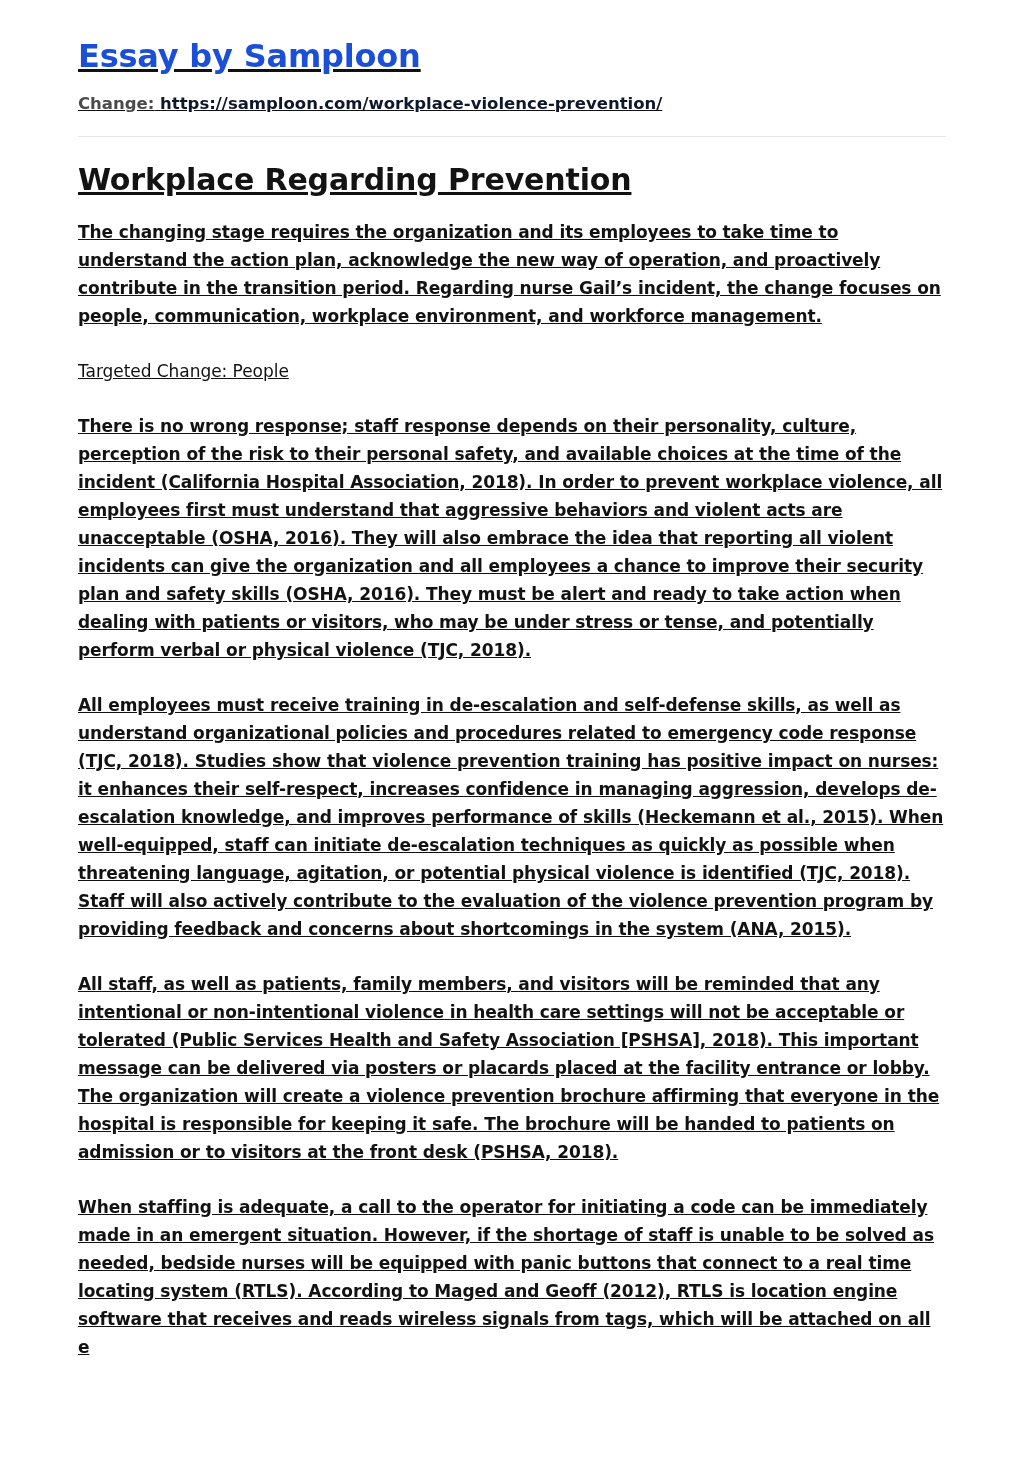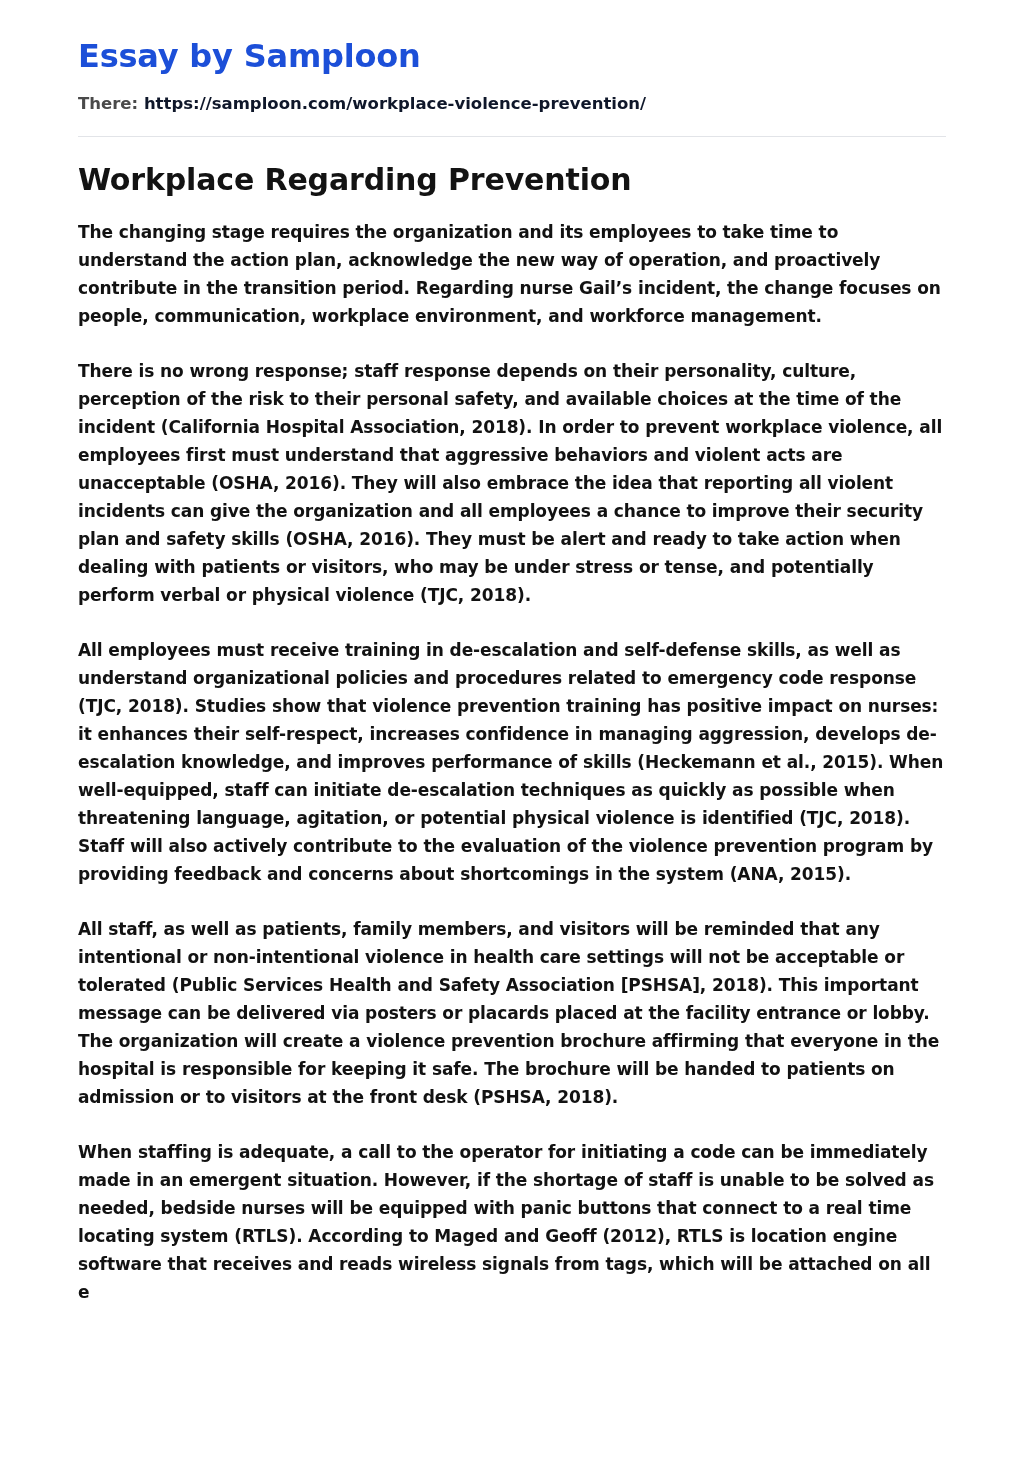--- a/index.html
+++ b/index.html
@@ -14,20 +14,21 @@
     font-family: "DejaVu Sans", "Liberation Sans", sans-serif;
     color: #111111;
     -webkit-font-smoothing: antialiased;
   }
   .page {
     width: 1024px;
     height: 1247px;
     position: relative;
     box-sizing: border-box;
     padding: 0 78px;
+    text-decoration: underline;
   }
   .brand {
     font-size: 32px;
     font-weight: 700;
     color: #1c4fd8;
     letter-spacing: -0.2px;
     padding-top: 38px;
     line-height: 1.18;
   }
   .source-line {
@@ -87,32 +88,33 @@
   }
 </style>
 </head>
 <body>
 
 <div class="page">
 
   <div class="brand">Essay by Samploon</div>
 
   <div class="source-line">
-    <span class="source-label">There:</span>
+    <span class="source-label">Change:</span>
     <span class="source-url">https://samploon.com/workplace-violence-prevention/</span>
   </div>
 
   <div class="divider"></div>
 
   <h1 class="doc-title">Workplace Regarding Prevention</h1>
 
   <div class="body-block">
 
     <p class="para">The changing stage requires the organization and its employees to take time to understand the action plan, acknowledge the new way of operation, and proactively contribute in the transition period. Regarding nurse Gail’s incident, the change focuses on people, communication, workplace environment, and workforce management.</p>
 
+    <p class="section-heading">Targeted Change: People</p>
 
     <p class="para">There is no wrong response; staff response depends on their personality, culture, perception of the risk to their personal safety, and available choices at the time of the incident (California Hospital Association, 2018). In order to prevent workplace violence, all employees first must understand that aggressive behaviors and violent acts are unacceptable (OSHA, 2016). They will also embrace the idea that reporting all violent incidents can give the organization and all employees a chance to improve their security plan and safety skills (OSHA, 2016). They must be alert and ready to take action when dealing with patients or visitors, who may be under stress or tense, and potentially perform verbal or physical violence (TJC, 2018).</p>
 
     <p class="para">All employees must receive training in de-escalation and self-defense skills, as well as understand organizational policies and procedures related to emergency code response (TJC, 2018). Studies show that violence prevention training has positive impact on nurses: it enhances their self-respect, increases confidence in managing aggression, develops de-escalation knowledge, and improves performance of skills (Heckemann et al., 2015). When well-equipped, staff can initiate de-escalation techniques as quickly as possible when threatening language, agitation, or potential physical violence is identified (TJC, 2018). Staff will also actively contribute to the evaluation of the violence prevention program by providing feedback and concerns about shortcomings in the system (ANA, 2015).</p>
 
 
     <p class="para">All staff, as well as patients, family members, and visitors will be reminded that any intentional or non-intentional violence in health care settings will not be acceptable or tolerated (Public Services Health and Safety Association [PSHSA], 2018). This important message can be delivered via posters or placards placed at the facility entrance or lobby. The organization will create a violence prevention brochure affirming that everyone in the hospital is responsible for keeping it safe. The brochure will be handed to patients on admission or to visitors at the front desk (PSHSA, 2018).</p>
 
     <p class="para">When staffing is adequate, a call to the operator for initiating a code can be immediately made in an emergent situation. However, if the shortage of staff is unable to be solved as needed, bedside nurses will be equipped with panic buttons that connect to a real time locating system (RTLS). According to Maged and Geoff (2012), RTLS is location engine software that receives and reads wireless signals from tags, which will be attached on all e</p>
 

